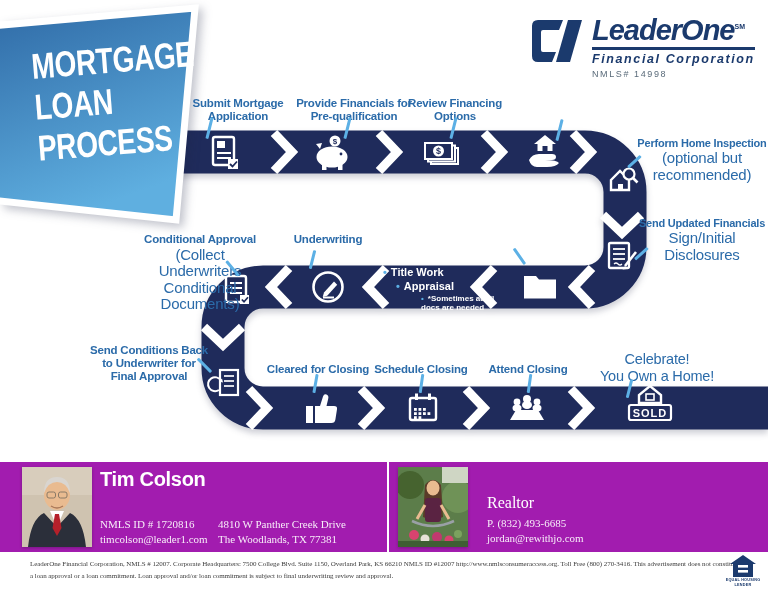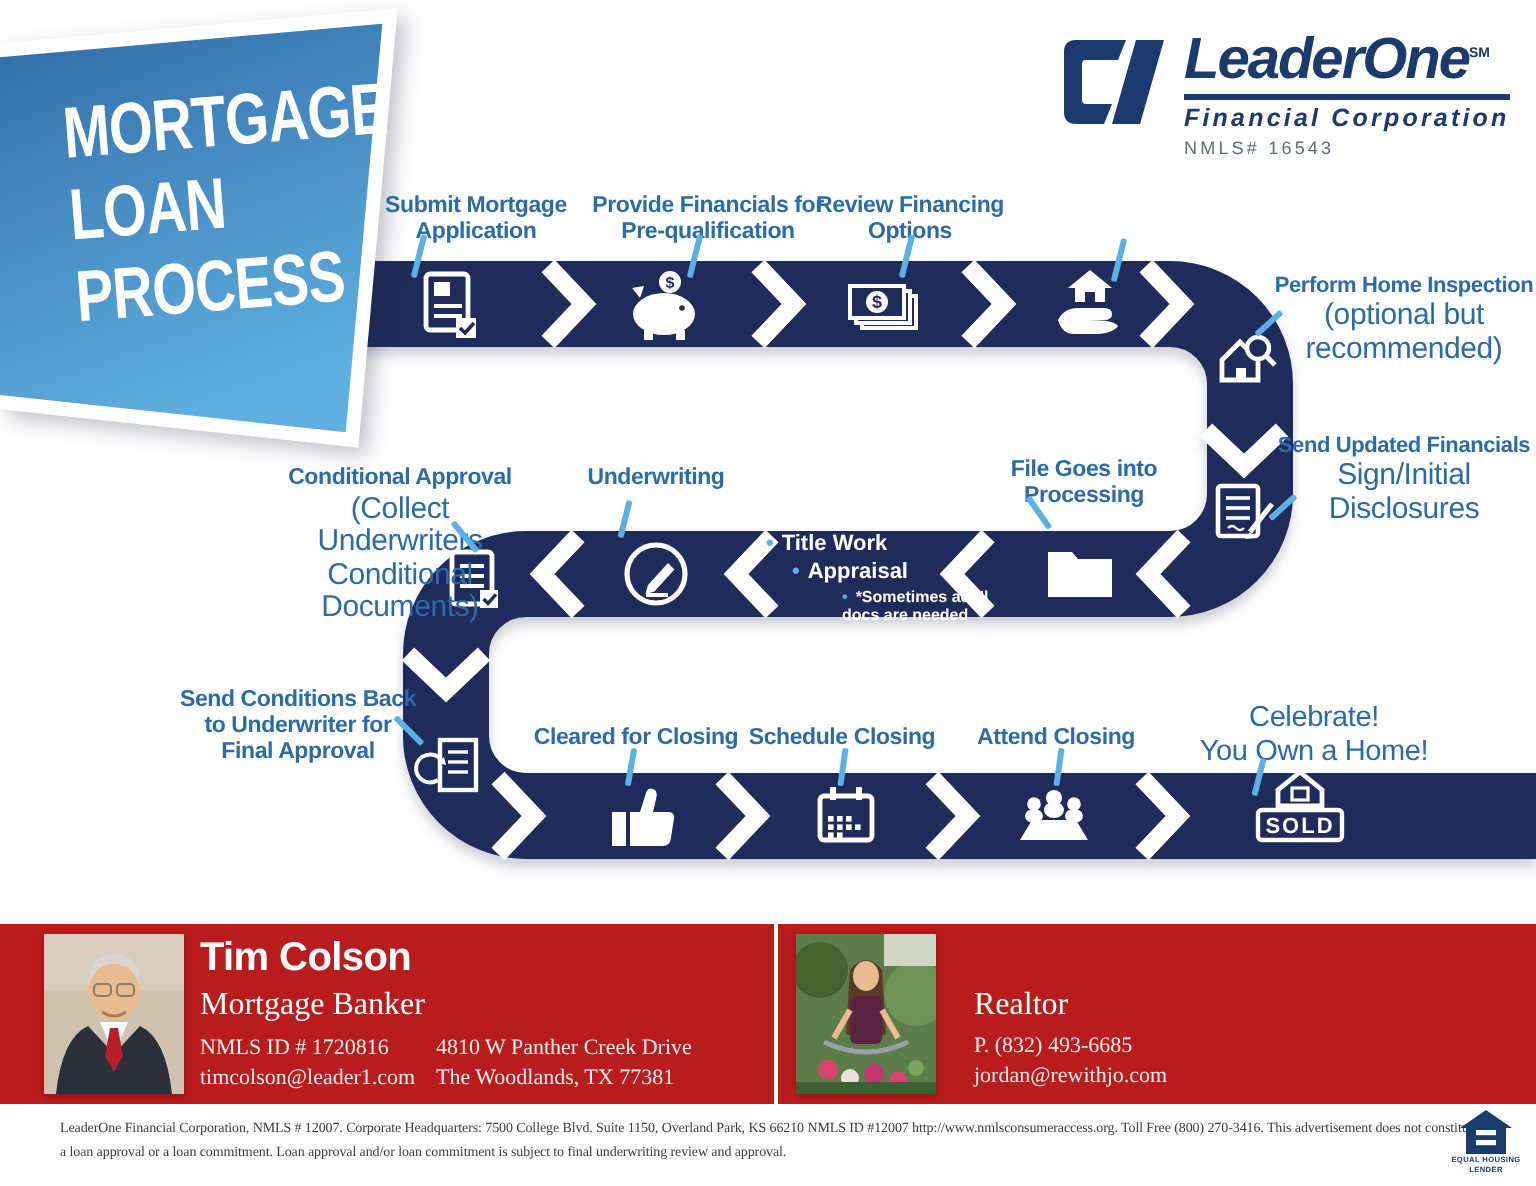--- a/index.html
+++ b/index.html
@@ -35,21 +35,21 @@
   .celebrate{font-size:14.5px;font-weight:400;line-height:1.15;text-align:center;}
   .celebrate span{display:block}
   .connector{position:absolute;z-index:4;width:2.5px;height:22px;background:#5cb0e5;border-radius:1px;}
   
   .band-notes{position:absolute;left:383px;top:266px;z-index:4;color:#fff;
               font-weight:700;font-size:11px;line-height:1.25;}
   .band-notes .bn::before{content:"•";color:#5cb0e5;margin-right:4px;}
   .band-notes .l2{margin-left:13px}
   .band-notes .l3{margin-left:38px;font-size:8px;font-weight:600;width:90px;line-height:1.15;}
   
-  .contact-bar{position:absolute;left:0;top:462px;width:768px;height:90px;background:#b91c1c;z-index:2;}
+  .contact-bar{position:absolute;left:0;top:462px;width:768px;height:90px;background:#a21caf;z-index:2;}
   .contact-bar .divider{position:absolute;left:387px;top:0;width:2px;height:90px;background:#fff;}
   .photo{position:absolute;top:5px;width:70px;height:80px;box-shadow:0 1px 3px rgba(0,0,0,.25);}
   .c-name{position:absolute;color:#fff;font-weight:800;font-size:20px;letter-spacing:-.3px;}
   .c-role{position:absolute;color:#fff;font-family:"Liberation Serif",serif;font-size:16px;}
   .c-detail{position:absolute;color:rgba(255,255,255,.92);font-family:"Liberation Serif",serif;font-size:11px;}
   
   .footer{position:absolute;left:30px;top:559px;z-index:2;color:#3c3c3c;
           font-family:"Liberation Serif",serif;font-size:7px;line-height:1.65;
           letter-spacing:-.05px;white-space:nowrap;}
   .ehl{position:absolute;left:724px;top:555px;width:38px;z-index:2;text-align:center;color:#1b3a6d;}
@@ -215,21 +215,21 @@
   </div>
 
   <div class="logo">
     <svg width="56" height="52" viewBox="0 0 56 52">
       <path d="M10 4 Q4 4 4 10 V40 Q4 46 10 46 H24 L28 36 H15 Q13 36 13 34 V16 Q13 14 15 14 H31 L35 4 Z" fill="#1b3a6d"></path>
       <path d="M40 4 H54 L42 46 H28 Z" fill="#1b3a6d"></path>
     </svg>
     <div class="logo-text">
       <span class="brand-name"><span>LeaderOne</span><span class="brand-sm">SM</span></span>
       <span class="brand-division">Financial Corporation</span>
-      <span class="brand-nmls">NMLS# 16543</span>
+      <span class="brand-nmls">NMLS# 14998</span>
     </div>
   </div>
 
   <div class="step-label" style="left:180px;top:97px;width:116px">
     <span class="main">Submit Mortgage Application</span>
   </div>
   <div class="connector" style="left:208px;top:117px;transform:rotate(14deg)"></div>
 
   <div class="step-label" style="left:292px;top:97px;width:124px">
     <span class="main">Provide Financials for Pre-qualification</span>
@@ -259,23 +259,20 @@
     <span class="main">Conditional Approval</span>
     <span class="note">(Collect Underwriters Conditional Documents)</span>
   </div>
   <div class="connector" style="left:231px;top:259px;height:19px;transform:rotate(-40deg)"></div>
 
   <div class="step-label" style="left:283px;top:233px;width:90px">
     <span class="main">Underwriting</span>
   </div>
   <div class="connector" style="left:311px;top:250px;height:19px;transform:rotate(14deg)"></div>
 
-  <div class="step-label" style="left:492px;top:229px;width:100px">
-    <span class="main">File Goes into Processing</span>
-  </div>
   <div class="connector" style="left:518px;top:247px;height:19px;transform:rotate(-35deg)"></div>
 
   <div class="band-notes">
     <div class="bn l1"><span>Title Work</span></div>
     <div class="bn l2"><span>Appraisal</span></div>
     <div class="bn l3"><span>*Sometimes add'l docs are needed</span></div>
   </div>
 
   <div class="step-label" style="left:88px;top:344px;width:122px">
     <span class="main">Send Conditions Back to Underwriter for Final Approval</span>
@@ -310,21 +307,20 @@
       <path d="M6 80 Q9 52 22 46 L35 60 L48 46 Q61 52 64 80 Z" fill="#2b2f3a"></path>
       <path d="M28 44 L35 60 L42 44 Z" fill="#ffffff"></path>
       <path d="M33 47 h4 l2.5 14 l-4.5 8 l-4.5 -8 z" fill="#b5202a"></path>
       <ellipse cx="35" cy="28" rx="13" ry="15" fill="#e9bb90"></ellipse>
       <path d="M22 26 Q22 10 35 10 Q48 10 48 26 Q44 15 35 15 Q26 15 22 26 Z" fill="#d9d5d0"></path>
       <rect x="25" y="25" width="8.5" height="6" rx="2" fill="none" stroke="#8a7a66" stroke-width="1"></rect>
       <rect x="36.5" y="25" width="8.5" height="6" rx="2" fill="none" stroke="#8a7a66" stroke-width="1"></rect>
       <path d="M29 39 q6 4 12 0" stroke="#a9795a" stroke-width="1.4" fill="none"></path>
     </svg>
     <div class="c-name" style="left:100px;top:6px">Tim Colson</div>
-    <div class="c-role" style="left:100px;top:32px">Mortgage Banker</div>
     <div class="c-detail" style="left:100px;top:56px">NMLS ID # 1720816</div>
     <div class="c-detail" style="left:100px;top:71px">timcolson@leader1.com</div>
     <div class="c-detail" style="left:218px;top:56px">4810 W Panther Creek Drive</div>
     <div class="c-detail" style="left:218px;top:71px">The Woodlands, TX 77381</div>
 
     <div class="divider"></div>
 
     <svg class="photo" style="left:398px" width="70" height="80" viewBox="0 0 70 80">
       <rect width="70" height="80" fill="#5c7d4a"></rect>
       <circle cx="12" cy="18" r="14" fill="#46632f"></circle>

